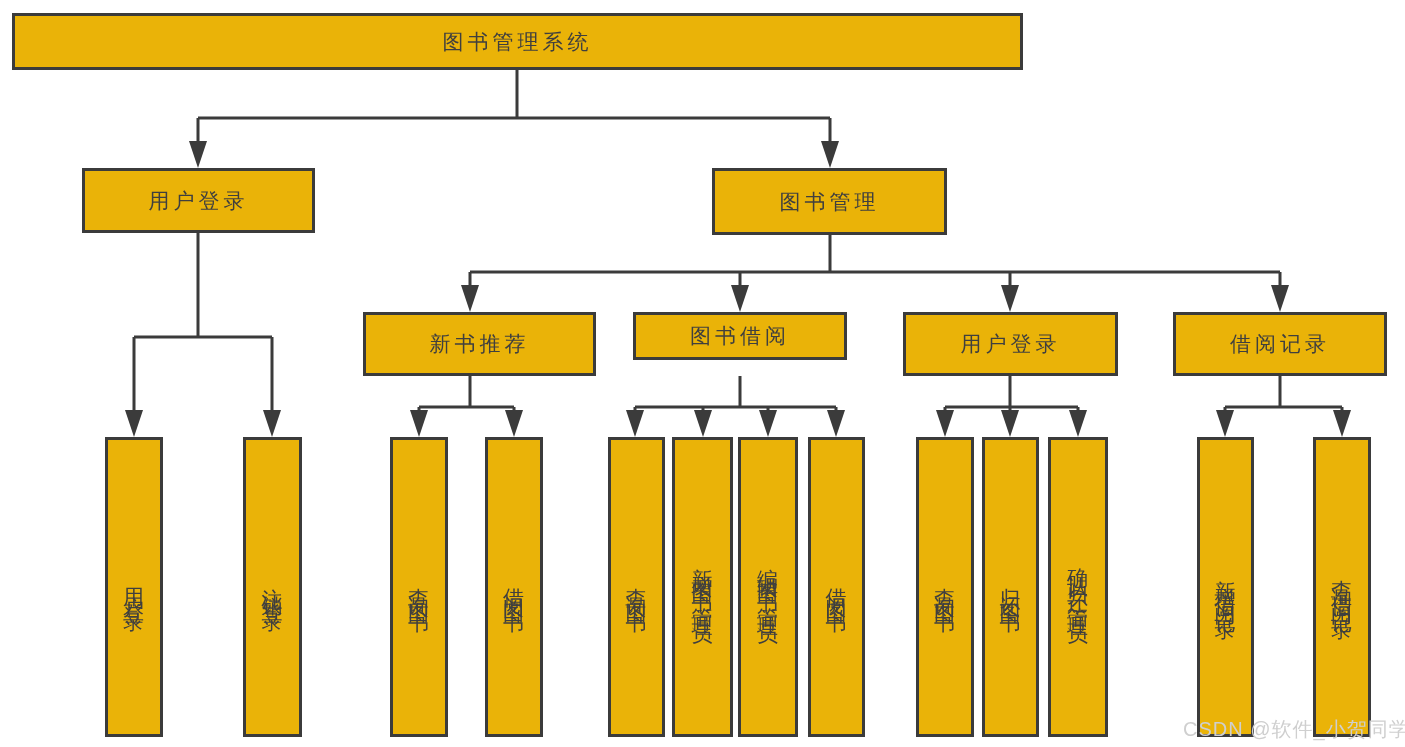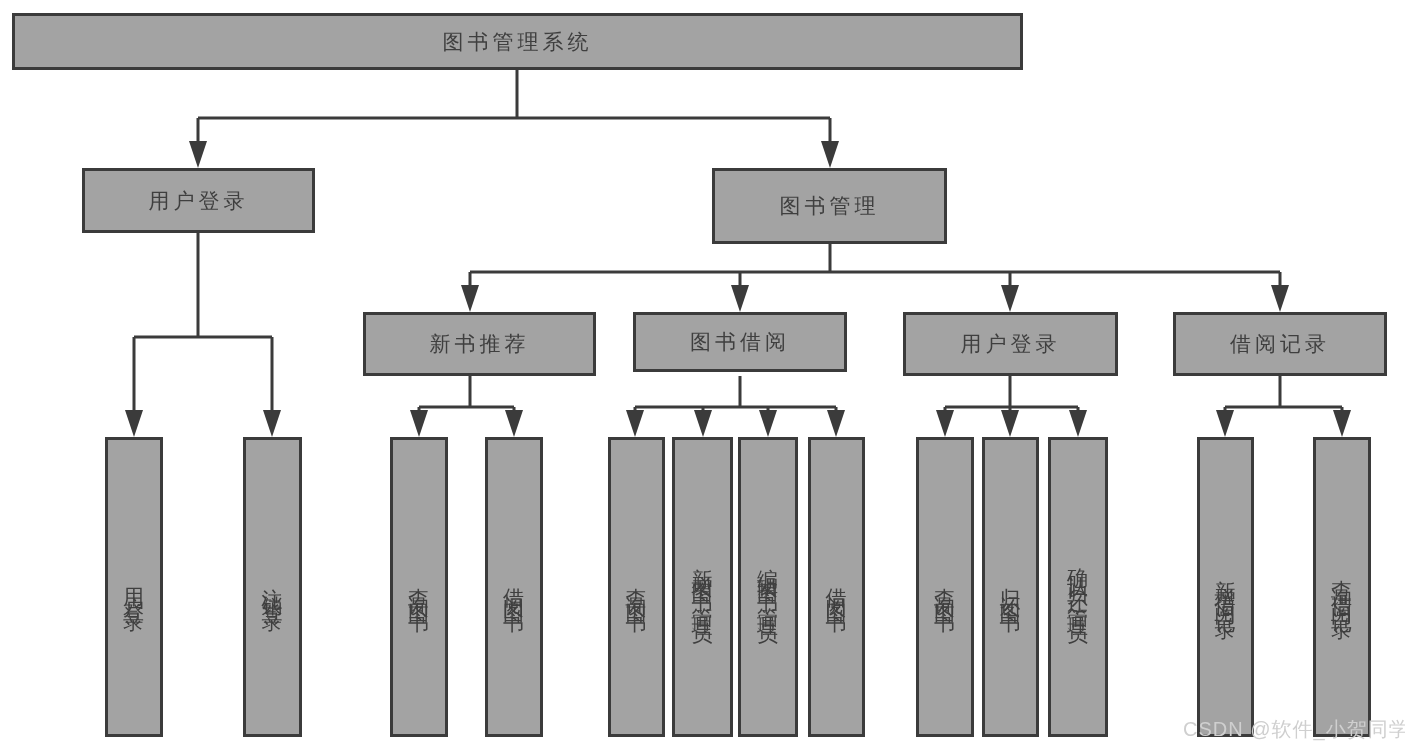--- a/index.html
+++ b/index.html
@@ -13,21 +13,21 @@
   .connectors {
     position:absolute; left:0; top:0;
     width:1405px; height:747px;
   }
   .connectors path { fill:none; stroke:#3b3b3b; stroke-width:3; }
   .connectors polygon { fill:#3b3b3b; stroke:none; }
   .node {
     position:absolute;
     box-sizing:border-box;
     border:3px solid #3b3b3b;
-    background:#a3a3a3;
+    background:#eab308;
     display:flex;
     align-items:center;
     justify-content:center;
     color:#3f3f3f;
   }
   .h-node {
     font-size:21px;
     letter-spacing:4px;
     white-space:nowrap;
   }
@@ -92,24 +92,24 @@
     <g>
       <path d="M1280 376 V407 M1225 407 H1342 M1225 407 V411 M1342 407 V411"></path>
       <polygon points="1225,437 1216,410 1234,410"></polygon>
       <polygon points="1342,437 1333,410 1351,410"></polygon>
     </g>
   </svg>
 
   <div class="node h-node" style="left:12px;top:13px;width:1011px;height:57px">图书管理系统</div>
 
   <div class="node h-node" style="left:82px;top:168px;width:233px;height:65px">用户登录</div>
-  <div class="node h-node" style="left:712px;top:168px;width:235px;height:76px">图书管理</div>
+  <div class="node h-node" style="left:712px;top:168px;width:235px;height:67px">图书管理</div>
 
   <div class="node h-node" style="left:363px;top:312px;width:233px;height:64px">新书推荐</div>
-  <div class="node h-node" style="left:633px;top:312px;width:214px;height:60px">图书借阅</div>
+  <div class="node h-node" style="left:633px;top:312px;width:214px;height:48px">图书借阅</div>
   <div class="node h-node" style="left:903px;top:312px;width:215px;height:64px">用户登录</div>
   <div class="node h-node" style="left:1173px;top:312px;width:214px;height:64px">借阅记录</div>
 
   <div class="node v-node" style="left:105px;top:437px;width:58px;height:300px">用户登录</div>
   <div class="node v-node" style="left:243px;top:437px;width:59px;height:300px">注销登录</div>
 
   <div class="node v-node" style="left:390px;top:437px;width:58px;height:300px">查询图书</div>
   <div class="node v-node" style="left:485px;top:437px;width:58px;height:300px">借阅图书</div>
 
   <div class="node v-node" style="left:608px;top:437px;width:57px;height:300px">查询图书</div>

